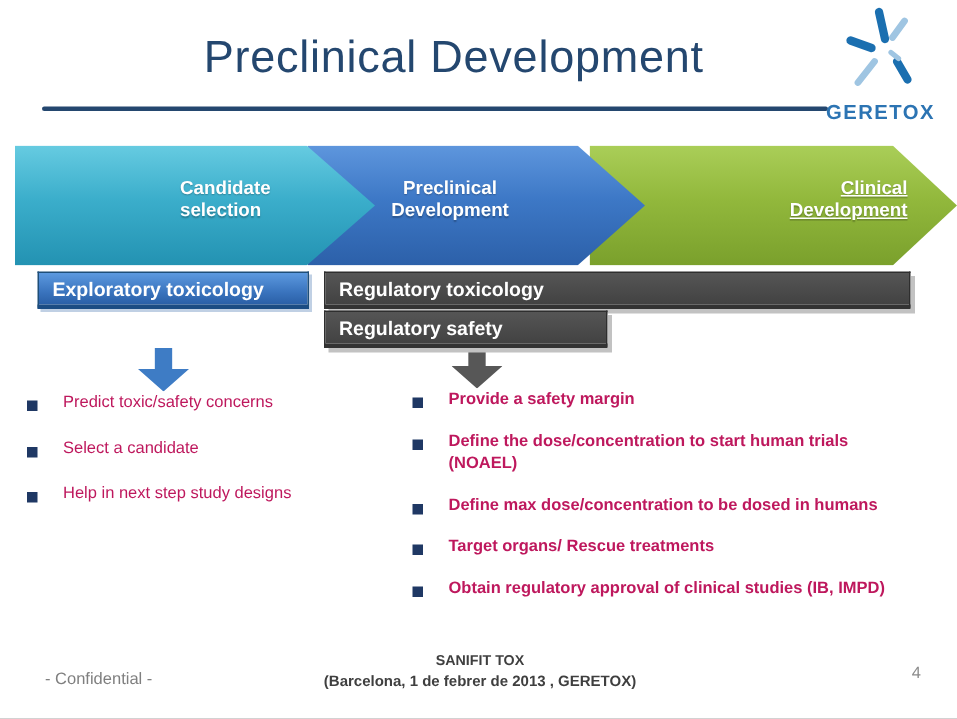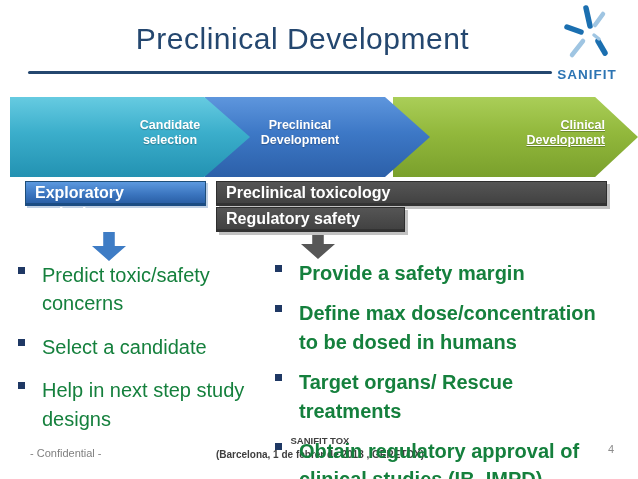--- a/index.html
+++ b/index.html
@@ -20,26 +20,26 @@
   
   .chev{position:absolute;top:97px;height:80px;}
   .chev-1{left:10px;width:240px;z-index:3;background:linear-gradient(180deg,#66CBE1 0%,#3BAECB 45%,#2392B2 100%);
           clip-path:polygon(0 0,81% 0,100% 50%,81% 100%,0 100%);}
   .chev-2{left:205px;width:225px;z-index:2;background:linear-gradient(180deg,#5E96DD 0%,#3D78C6 45%,#2C60A9 100%);
           clip-path:polygon(0 0,80% 0,100% 50%,80% 100%,0 100%);}
   .chev-3{left:393px;width:245px;z-index:1;background:linear-gradient(180deg,#AACE58 0%,#92B83C 45%,#7AA02C 100%);
           clip-path:polygon(0 0,82.5% 0,100% 50%,82.5% 100%,0 100%);}
   .chev-label{position:absolute;color:#ffffff;font-weight:700;font-size:12.5px;line-height:1.18;
               text-shadow:0 1px 1px rgba(0,0,0,.25);}
-  .chev-1 .chev-label{top:21px;right:30px;width:100px;text-align:center;}
+  .chev-1 .chev-label{top:21px;right:30px;width:100px;text-align:left;}
   .chev-2 .chev-label{top:21px;left:35px;width:120px;text-align:center;}
   .chev-3 .chev-label{top:21px;right:33px;width:120px;text-align:right;text-decoration:underline;}
 
   
-  .stage{position:absolute;height:21px;color:#fff;font-weight:700;font-size:16px;line-height:21px;
+  .stage{position:absolute;height:21px;color:#fff;font-weight:700;font-size:13px;line-height:21px;
          padding-left:9px;box-sizing:content-box;z-index:4;}
   .stage.blue{background:linear-gradient(180deg,#5C99DF 0%,#3A74BE 60%,#2A5FA6 100%);
               border:1px solid #1E4E79;border-bottom:3px solid #1B4C83;
               box-shadow:2px 2px 0 rgba(140,170,205,.55);}
   .stage.gray{background:linear-gradient(180deg,#555555 0%,#424242 100%);
               border:1px solid #2E2E2E;border-bottom:3px solid #333333;
               box-shadow:3px 3px 0 #C2C2C2;}
   .expl-1{left:25px;top:181px;width:170px;}
   .expl-2{left:25px;top:207px;width:170px;}
   .regu-1{left:216px;top:181px;width:380px;}
@@ -49,21 +49,21 @@
   .down-arrow{position:absolute;width:34px;height:29px;
               clip-path:polygon(33% 0,67% 0,67% 48%,100% 48%,50% 100%,0 48%,33% 48%);}
   .down-arrow.blue{left:92px;top:232px;background:#3E7CC5;}
   .down-arrow.gray{left:301px;top:230px;background:#575757;}
 
   
   .bullets{position:absolute;z-index:2;}
   .bullets-left{left:15px;top:261px;width:265px;}
   .bullets-right{left:272px;top:259px;width:335px;}
   .bullet-item{display:flex;align-items:flex-start;margin-bottom:15px;
-               font-size:20px;color:#15803d;line-height:1.42;}
+               font-size:11px;color:#be185d;line-height:1.42;}
   .bullets-right .bullet-item{margin-bottom:12px;font-weight:bold;}
   .bullet-sq{flex:0 0 7px;width:7px;height:7px;background:#1F3864;margin:6px 17px 0 3px;}
 
   
   .footer-left{position:absolute;left:30px;top:447px;font-size:11px;color:#7F7F7F;z-index:1;text-align:center;}
   .footer-c1{position:absolute;left:200px;top:435px;width:240px;text-align:center;
              font-size:9.5px;font-weight:700;color:#3F3F3F;z-index:1;}
   .footer-c2{position:absolute;left:160px;top:449px;width:320px;text-align:center;
              font-size:10px;font-weight:700;color:#3F3F3F;z-index:1;}
   .page-num{position:absolute;right:24px;top:443px;font-size:11px;color:#8C8C8C;z-index:1;}
@@ -80,35 +80,35 @@
     <span>
       <svg width="64" height="60" viewBox="0 0 64 60">
         <line x1="29" y1="4" x2="33" y2="22" stroke="#1B6FB0" stroke-width="5.5" stroke-linecap="round"></line>
         <line x1="46" y1="10" x2="38" y2="21" stroke="#9FC5E2" stroke-width="4.5" stroke-linecap="round"></line>
         <line x1="41" y1="37" x2="48" y2="49" stroke="#1B6FB0" stroke-width="5.5" stroke-linecap="round"></line>
         <line x1="26" y1="37" x2="15" y2="51" stroke="#9FC5E2" stroke-width="4.5" stroke-linecap="round"></line>
         <line x1="10" y1="23" x2="24" y2="28" stroke="#1B6FB0" stroke-width="5.5" stroke-linecap="round"></line>
         <line x1="37" y1="31" x2="42" y2="35" stroke="#9FC5E2" stroke-width="3.5" stroke-linecap="round"></line>
       </svg>
     </span>
-    <div class="brand">SANIFIT</div>
+    <div class="brand">GERETOX</div>
   </div>
 
   <div class="chev chev-1">
     <div class="chev-label">Candidate selection</div>
   </div>
   <div class="chev chev-2">
     <div class="chev-label">Preclinical Development</div>
   </div>
   <div class="chev chev-3">
     <div class="chev-label">Clinical Development</div>
   </div>
 
   <div class="stage blue expl-1">Exploratory toxicology</div>
-  <div class="stage gray regu-1">Preclinical toxicology</div>
+  <div class="stage gray regu-1">Regulatory toxicology</div>
   <div class="stage gray regu-2">Regulatory safety</div>
 
   <div class="down-arrow blue"></div>
   <div class="down-arrow gray"></div>
 
   <div class="bullets bullets-left">
     <div class="bullet-item">
       <span class="bullet-sq"></span>
       <span>Predict toxic/safety concerns</span>
     </div>
@@ -122,20 +122,24 @@
     </div>
   </div>
 
   <div class="bullets bullets-right">
     <div class="bullet-item">
       <span class="bullet-sq"></span>
       <span>Provide a safety margin</span>
     </div>
     <div class="bullet-item">
       <span class="bullet-sq"></span>
+      <span>Define the dose/concentration to start human trials (NOAEL)</span>
+    </div>
+    <div class="bullet-item">
+      <span class="bullet-sq"></span>
       <span>Define max dose/concentration to be dosed in humans</span>
     </div>
     <div class="bullet-item">
       <span class="bullet-sq"></span>
       <span>Target organs/ Rescue treatments</span>
     </div>
     <div class="bullet-item">
       <span class="bullet-sq"></span>
       <span>Obtain regulatory approval of clinical studies (IB, IMPD)</span>
     </div>

